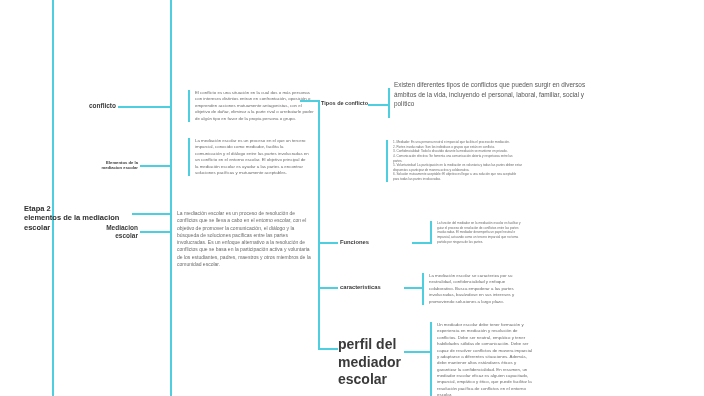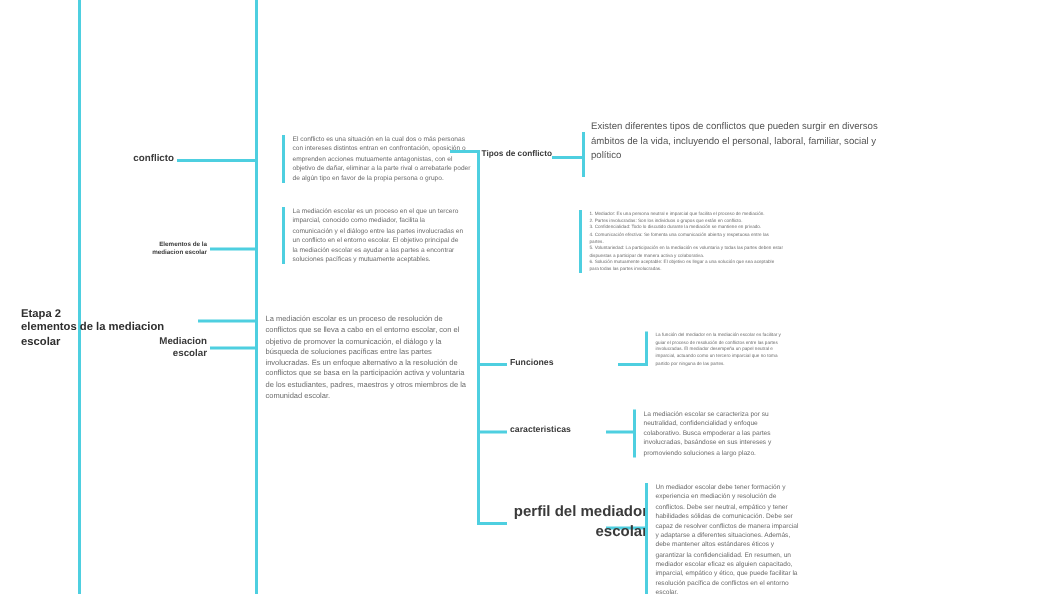--- a/index.html
+++ b/index.html
@@ -18,24 +18,24 @@
   .lnh { height: 2px; }
   .lnv { width: 2px; }
 
   
   .nlabel {
     position: absolute;
     font-weight: bold;
     color: #3a3a3a;
     line-height: 1.25;
   }
-  .nlabel.root { font-size: 7.5px; color: #2e2e2e; }
+  .nlabel.root { font-size: 7.5px; color: #2e2e2e; margin-left: 10px; }
   .nlabel.l1   { font-size: 6.5px; }
   .nlabel.l1s  { font-size: 4.2px; }
-  .nlabel.big  { font-size: 10px; text-align: right; }
+  .nlabel.big  { font-size: 14px; }
   .tright { text-align: right; }
 
   
   .tblock {
     position: absolute;
     color: #6b6b6b;
     line-height: 1.45;
     padding-left: 5px;
     border-left: 2px solid #4ecfe0;
   }

